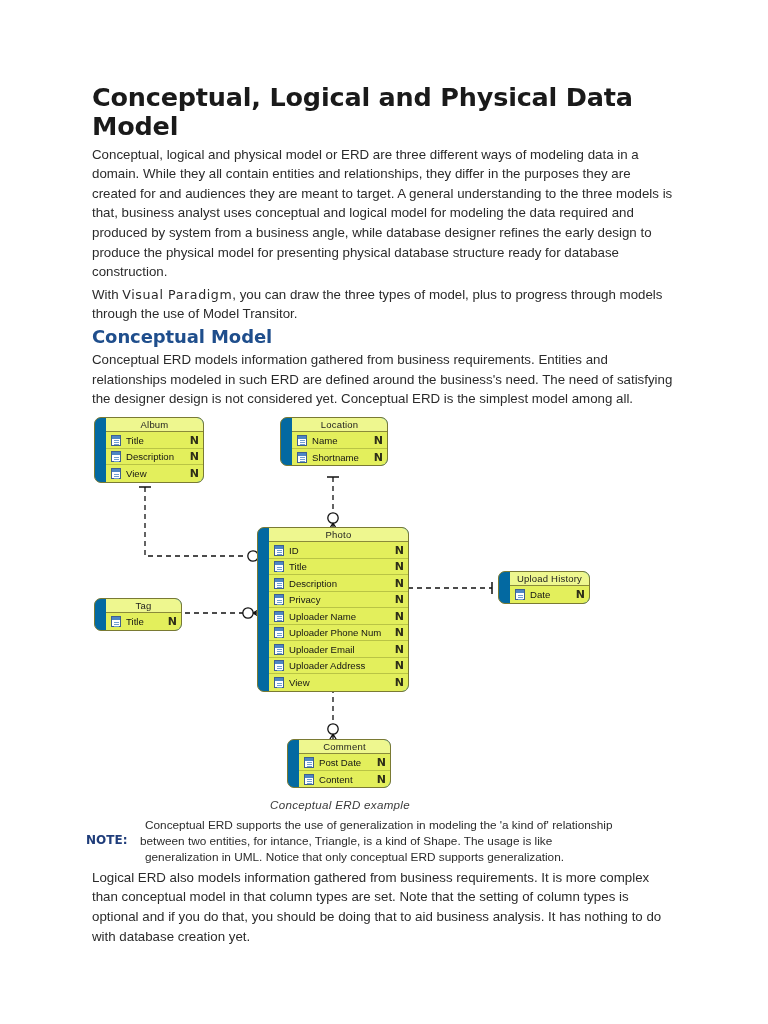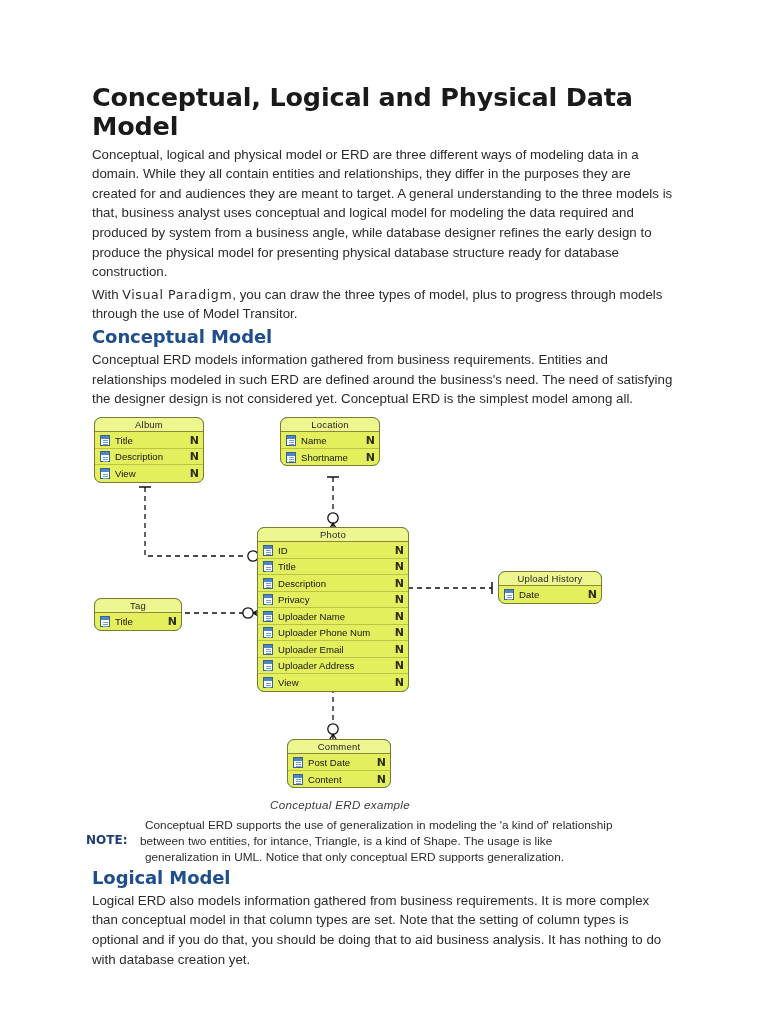--- a/index.html
+++ b/index.html
@@ -52,23 +52,24 @@
   .erd {
     position: relative;
     width: 584px;
     height: 400px;
     margin-top: 4px;
   }
   .entity {
     position: absolute;
     border: 1.4px solid #7a7a33;
     border-radius: 7px;
-    background: #15803d;
+    background: #0369a1;
     overflow: hidden;
     box-shadow: 0 0 0 0 transparent;
+    padding-left: 11px;
   }
   .entity-header {
     background: #eef78f;
     border-bottom: 1.2px solid #8a8a3a;
     text-align: center;
     font-size: 9.5px;
     color: #1d1d1d;
     padding: 1px 0 1.5px 0;
     letter-spacing: 0.2px;
     line-height: 11px;
@@ -235,21 +236,21 @@
           <span class="attr-card">N</span>
         </div>
         <div class="attr">
           <span class="attr-icon"></span>
           <span class="attr-name">View</span>
           <span class="attr-card">N</span>
         </div>
       </div>
     </div>
 
-    <div class="entity" style="left:188px; top:4px; width:100px;">
+    <div class="entity" style="left:188px; top:4px; width:108px;">
       <div class="entity-header">Location</div>
       <div class="attr-list">
         <div class="attr">
           <span class="attr-icon"></span>
           <span class="attr-name">Name</span>
           <span class="attr-card">N</span>
         </div>
         <div class="attr">
           <span class="attr-icon"></span>
           <span class="attr-name">Shortname</span>
@@ -313,21 +314,21 @@
       <div class="entity-header">Tag</div>
       <div class="attr-list">
         <div class="attr">
           <span class="attr-icon"></span>
           <span class="attr-name">Title</span>
           <span class="attr-card">N</span>
         </div>
       </div>
     </div>
 
-    <div class="entity" style="left:406px; top:158px; width:104px;">
+    <div class="entity" style="left:406px; top:158px; width:92px;">
       <div class="entity-header">Upload History</div>
       <div class="attr-list">
         <div class="attr">
           <span class="attr-icon"></span>
           <span class="attr-name">Date</span>
           <span class="attr-card">N</span>
         </div>
       </div>
     </div>
 
@@ -352,17 +353,16 @@
 
   <div class="note-block">
     <span class="note-label">NOTE:</span>
     <p class="note-text">
       <span class="l1">Conceptual ERD supports the use of generalization in modeling the 'a kind of' relationship</span>
       <span class="l2">between two entities, for intance, Triangle, is a kind of Shape. The usage is like</span>
       <span class="l3">generalization in UML. Notice that only conceptual ERD supports generalization.</span>
     </p>
   </div>
 
-  <h2 class="section-title">Logical Model</h2>
 
   <p class="body-text">Logical ERD also models information gathered from business requirements. It is more complex than conceptual model in that column types are set. Note that the setting of column types is optional and if you do that, you should be doing that to aid business analysis. It has nothing to do with database creation yet.</p>
 
 </div>
 
 </body></html>

